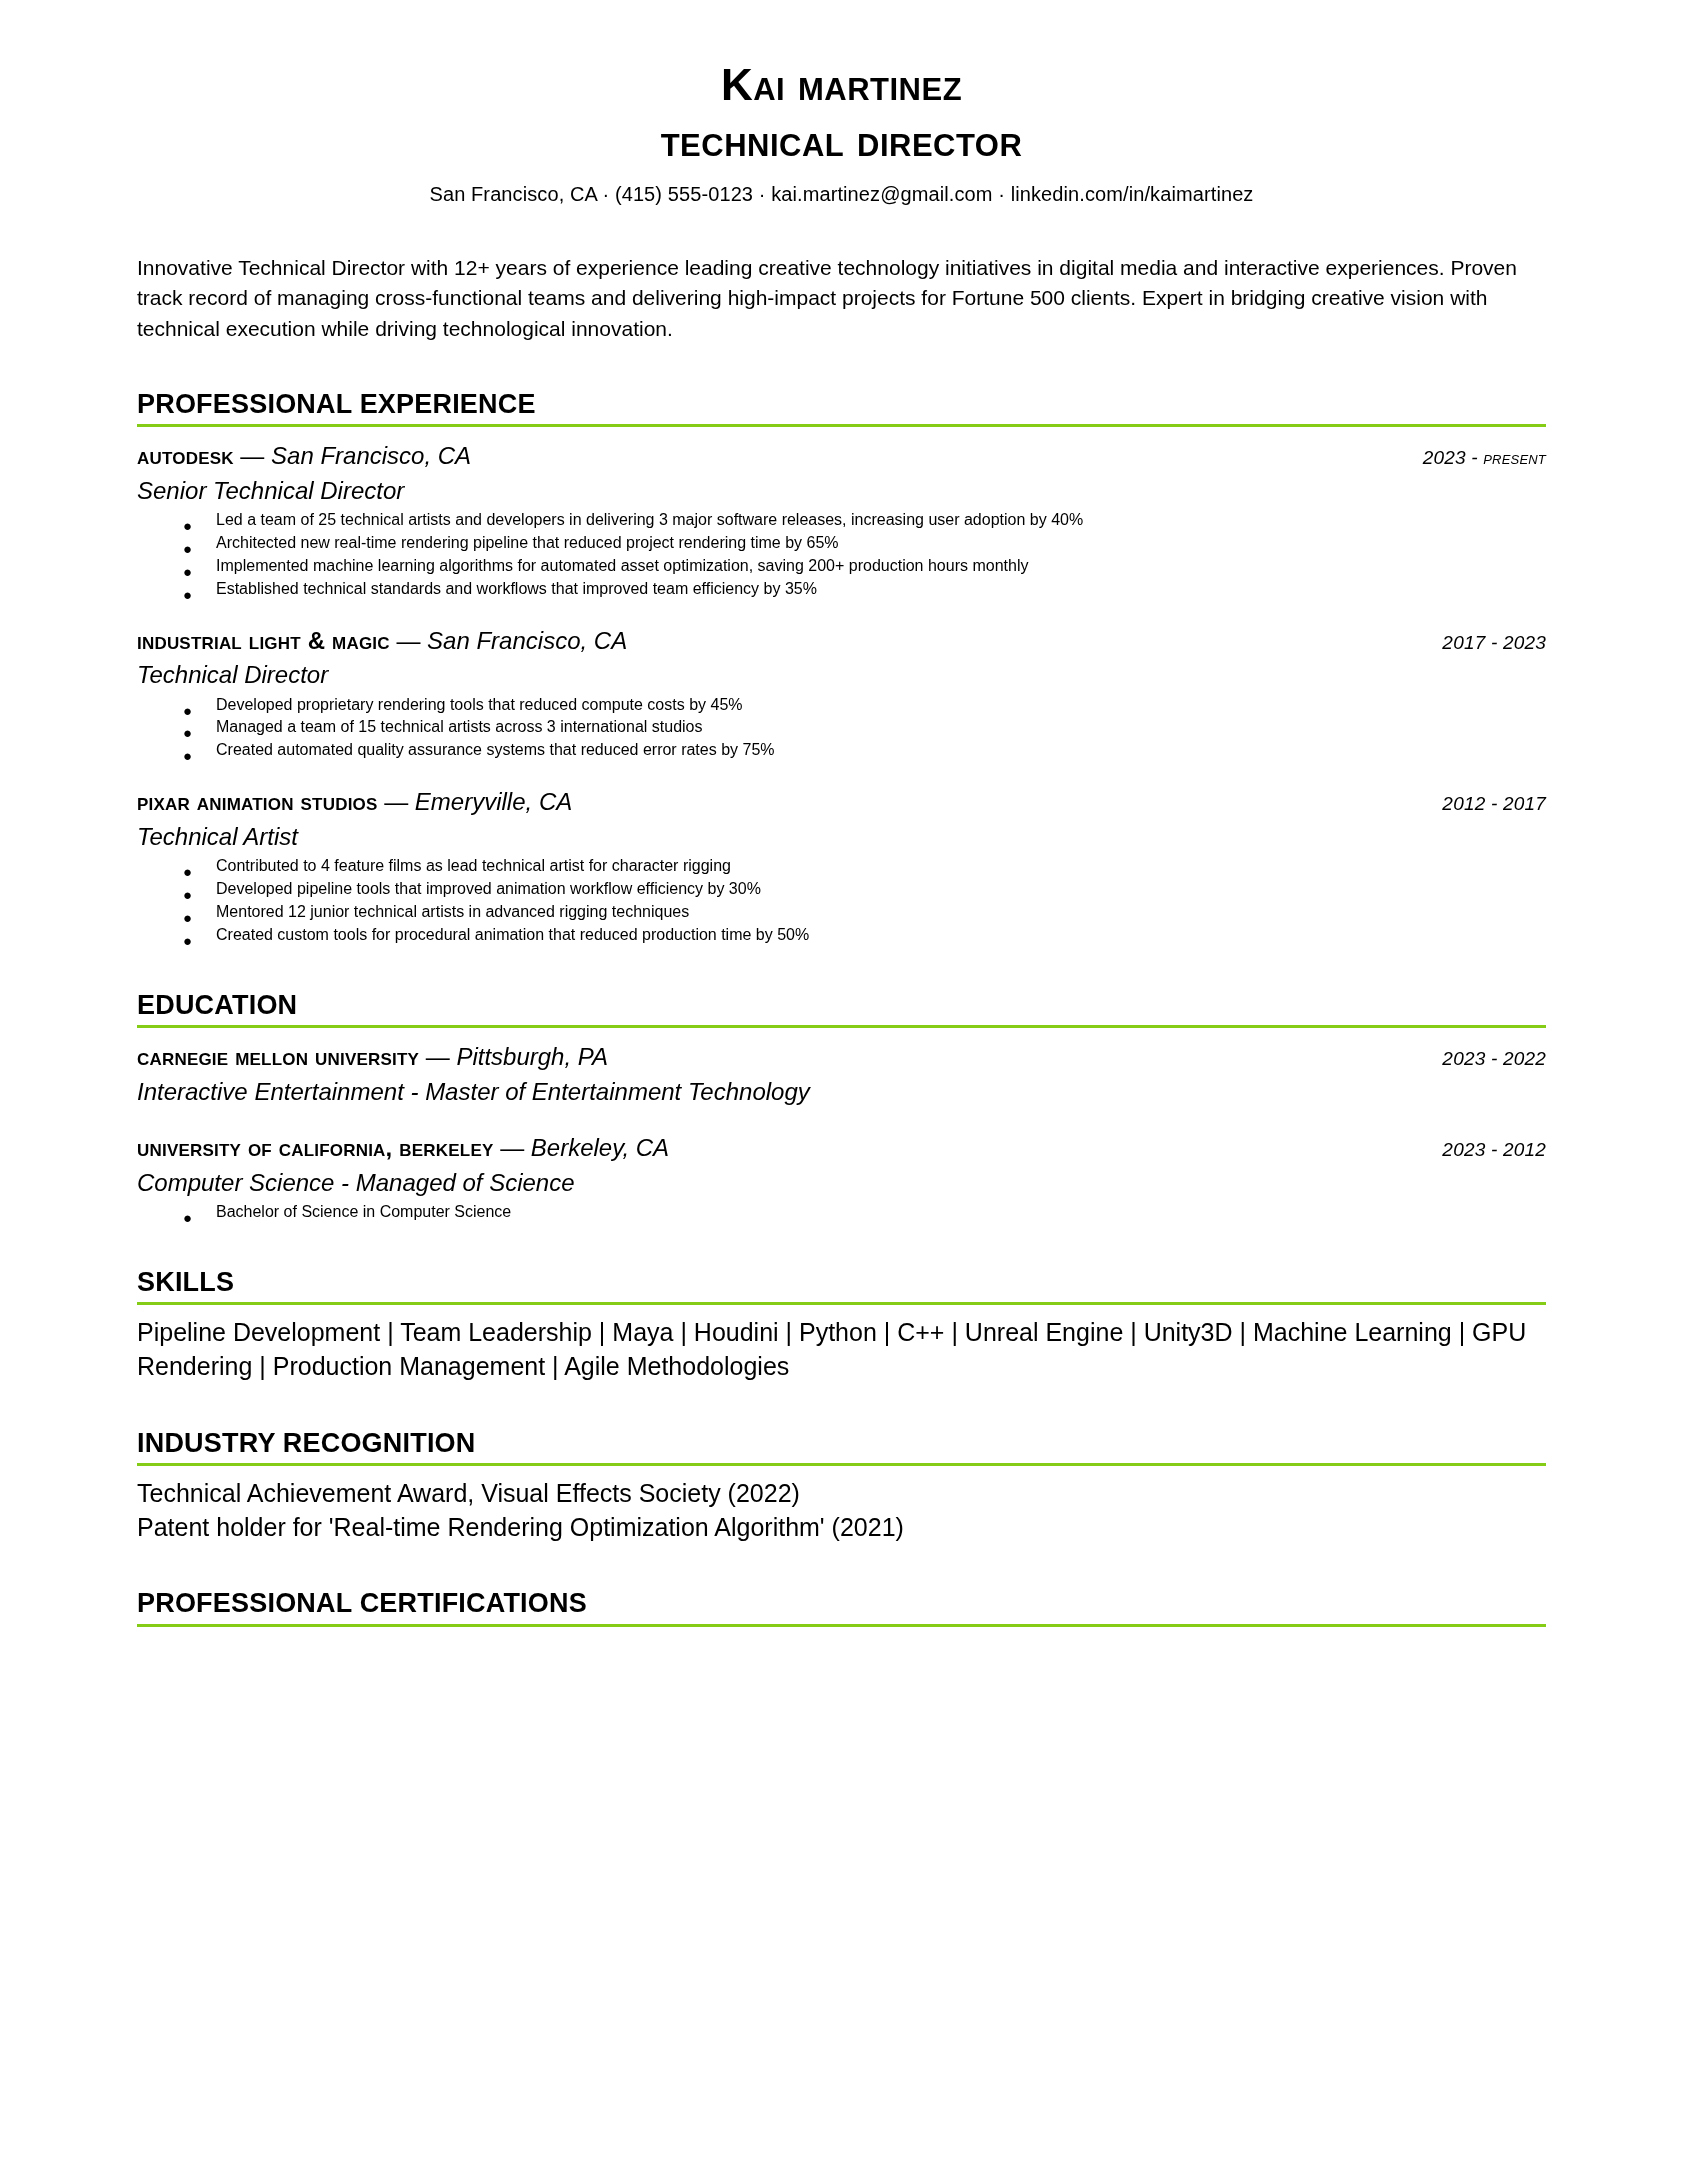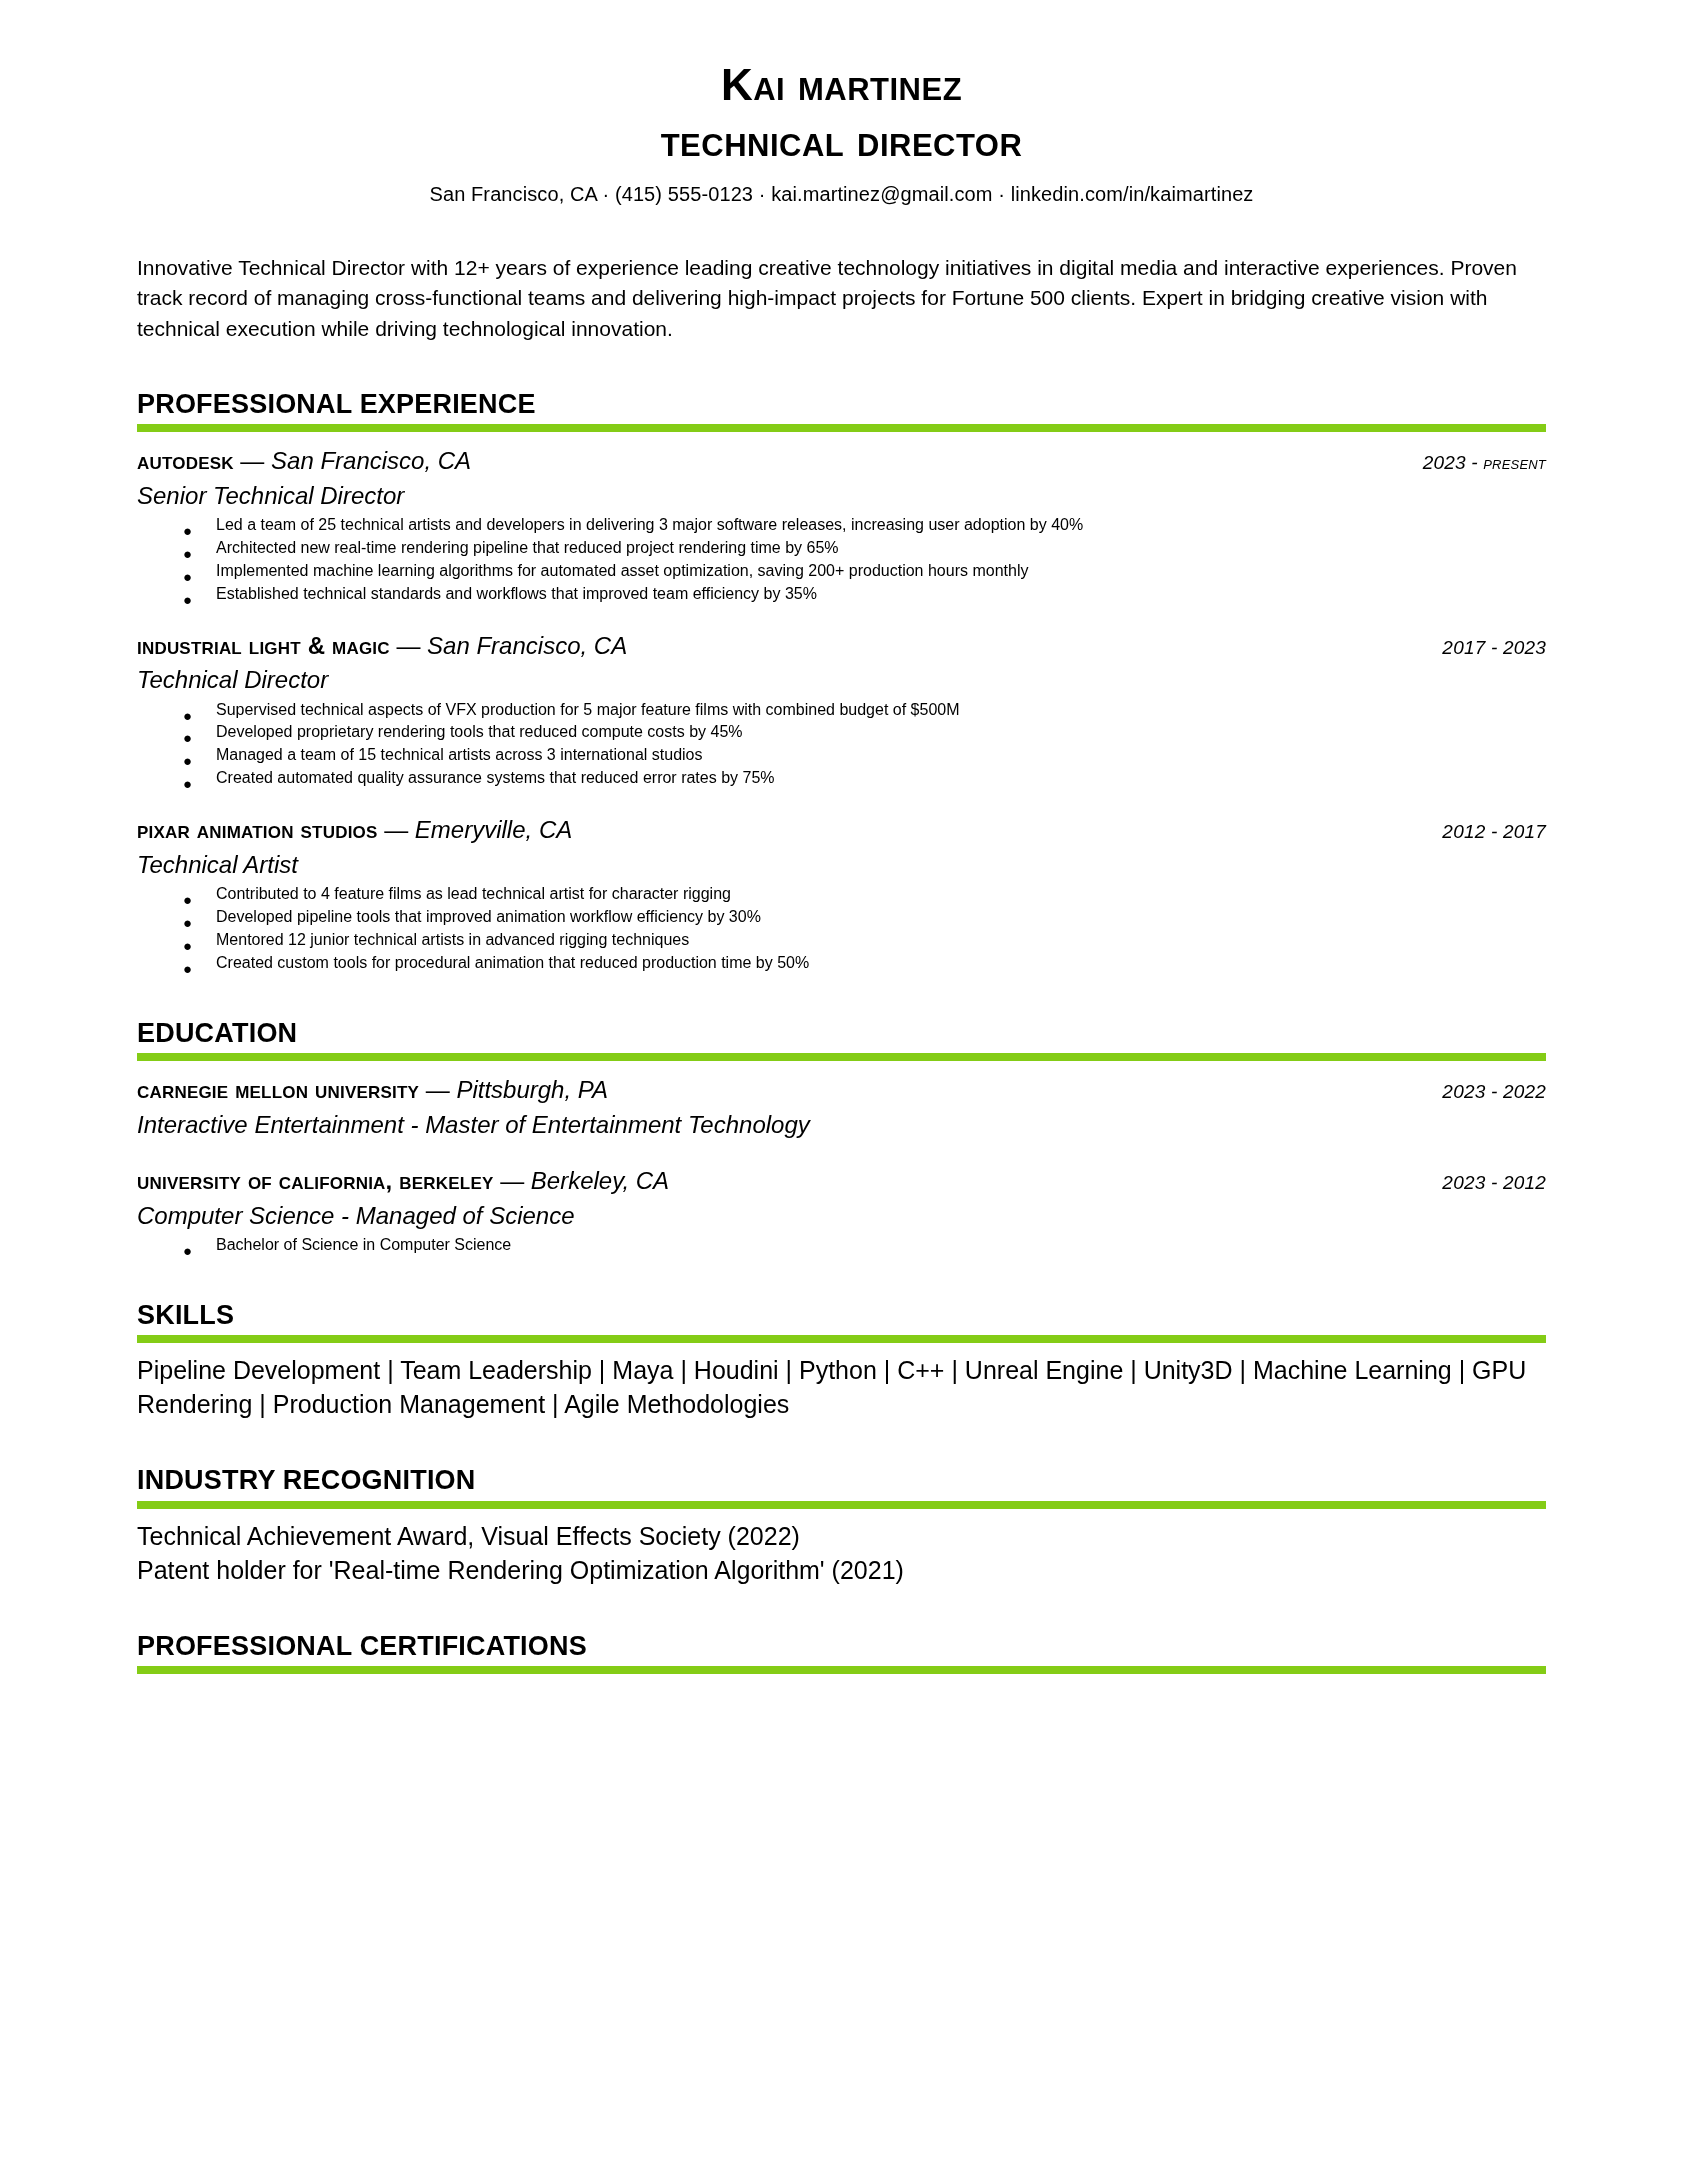--- a/index.html
+++ b/index.html
@@ -61,21 +61,21 @@
   }
 
   
   .section { margin-top: 44px; }
   .section-head {
     font-size: 27px;
     font-weight: bold;
     letter-spacing: 0.2px;
     line-height: 1.12;
     padding-bottom: 5px;
-    border-bottom: 8px solid #84cc16;
+    border-bottom: 3px solid #84cc16;
     text-transform: uppercase;
   }
 
   
   .entry { margin-top: 14px; }
   .entry + .entry { margin-top: 26px; }
   .entry-top {
     display: flex;
     align-items: baseline;
     justify-content: space-between;
@@ -175,21 +175,20 @@
             <li>Established technical standards and workflows that improved team efficiency by 35%</li>
           </ul>
         </div>
         <div class="entry">
           <div class="entry-top">
             <div class="entry-org-wrap"><span class="entry-org">Industrial Light &amp; Magic</span><span class="entry-dash"> — </span><span class="entry-loc">San Francisco, CA</span></div>
             <div class="entry-date">2017 - 2023</div>
           </div>
           <div class="entry-role">Technical Director</div>
           <ul class="bullets">
-            <li>Supervised technical aspects of VFX production for 5 major feature films with combined budget of $500M</li>
             <li>Developed proprietary rendering tools that reduced compute costs by 45%</li>
             <li>Managed a team of 15 technical artists across 3 international studios</li>
             <li>Created automated quality assurance systems that reduced error rates by 75%</li>
           </ul>
         </div>
         <div class="entry">
           <div class="entry-top">
             <div class="entry-org-wrap"><span class="entry-org">Pixar Animation Studios</span><span class="entry-dash"> — </span><span class="entry-loc">Emeryville, CA</span></div>
             <div class="entry-date">2012 - 2017</div>
           </div>

